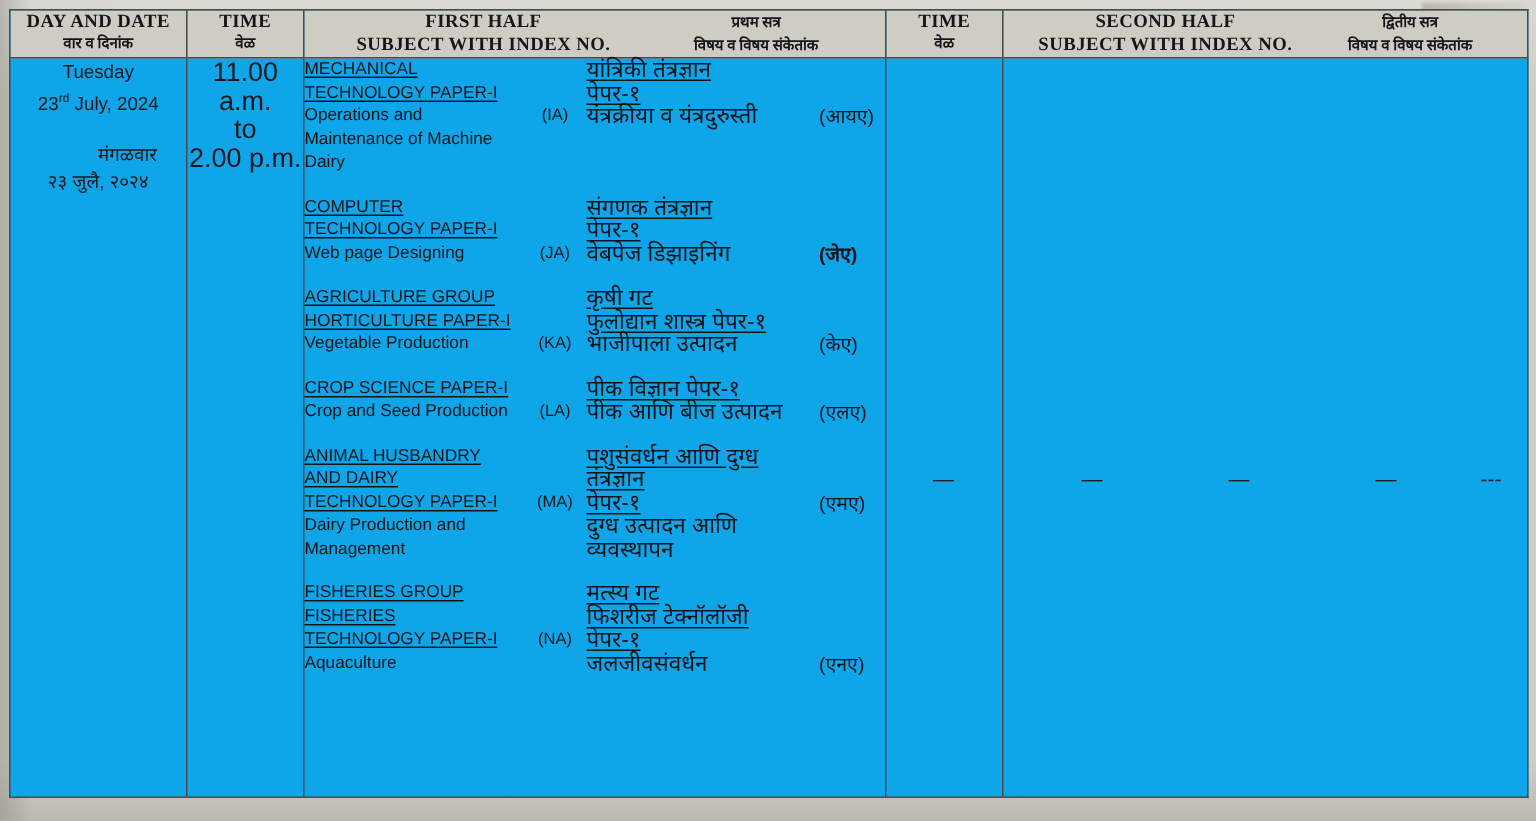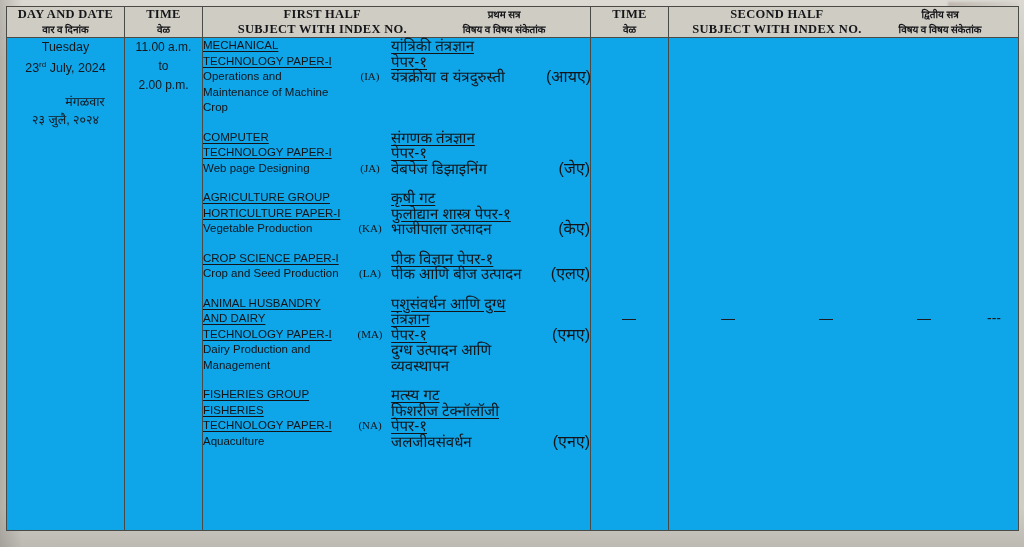--- a/index.html
+++ b/index.html
@@ -96,21 +96,21 @@
   }
   .cell-date .mr {
     font-size: 12.5px;
     margin-top: 16px;
     margin-left: 39px;
   }
   .cell-date sup { font-size: 8px; }
 
   .cell-time {
     text-align: center;
-    font-size: 12px;
+    font-size: 18px;
     color: #17171b;
     padding-top: 8px;
     line-height: 19px;
   }
 
   .cell-first {
     padding: 8px 6px 8px 8px;
   }
   .grp {
     margin-bottom: 14px;
@@ -126,34 +126,32 @@
     color: #141418;
     line-height: 15.5px;
   }
   .code-col {
     width: 34px;
     flex: 0 0 34px;
     text-align: center;
     font-size: 11px;
     color: #141418;
     line-height: 15.5px;
-    font-family: Liberation Serif, serif;
   }
   .mar-col {
     flex: 1 1 auto;
     font-size: 15px;
     color: #141418;
     line-height: 15.5px;
     padding-left: 4px;
   }
   .mcode-col {
     width: 44px;
     flex: 0 0 44px;
-    text-align: right;
-    font-size: 16px;
+    font-size: 13px;
     color: #141418;
     line-height: 15.5px;
   }
   .u {
     text-decoration: underline;
     text-underline-offset: 2px;
   }
   .dash-row {
     position: relative;
     height: 100%;
@@ -258,21 +256,21 @@
 
         <td class="cell-first">
           <div id="subject-list">
               <div class="grp">
                 <div class="grp-row">
                   <div class="eng-col">
                     <div class="u">MECHANICAL</div>
                     <div class="u">TECHNOLOGY PAPER-I</div>
                     <div>Operations and</div>
                     <div>Maintenance of Machine</div>
-                    <div>Crop</div>
+                    <div>Dairy</div>
                   </div>
                   <div class="code-col" style="padding-top: 31px;">(IA)</div>
                   <div class="mar-col">
                     <div class="u">यांत्रिकी  तंत्रज्ञान</div>
                     <div class="u">पेपर-१</div>
                     <div>यंत्रक्रीया व यंत्रदुरुस्ती</div>
                   </div>
                   <div class="mcode-col" style="padding-top: 31px;">(आयए)</div>
                 </div>
               </div>
@@ -282,21 +280,21 @@
                     <div class="u">COMPUTER</div>
                     <div class="u">TECHNOLOGY PAPER-I</div>
                     <div>Web page Designing</div>
                   </div>
                   <div class="code-col" style="padding-top: 31px;">(JA)</div>
                   <div class="mar-col">
                     <div class="u">संगणक तंत्रज्ञान</div>
                     <div class="u">पेपर-१</div>
                     <div>वेबपेज डिझाइनिंग</div>
                   </div>
-                  <div class="mcode-col" style="padding-top: 31px;">(जेए)</div>
+                  <div class="mcode-col" style="padding-top: 31px; font-weight: bold;">(जेए)</div>
                 </div>
               </div>
               <div class="grp">
                 <div class="grp-row">
                   <div class="eng-col">
                     <div class="u">AGRICULTURE  GROUP</div>
                     <div class="u">HORTICULTURE PAPER-I</div>
                     <div>Vegetable Production</div>
                   </div>
                   <div class="code-col" style="padding-top: 31px;">(KA)</div>

